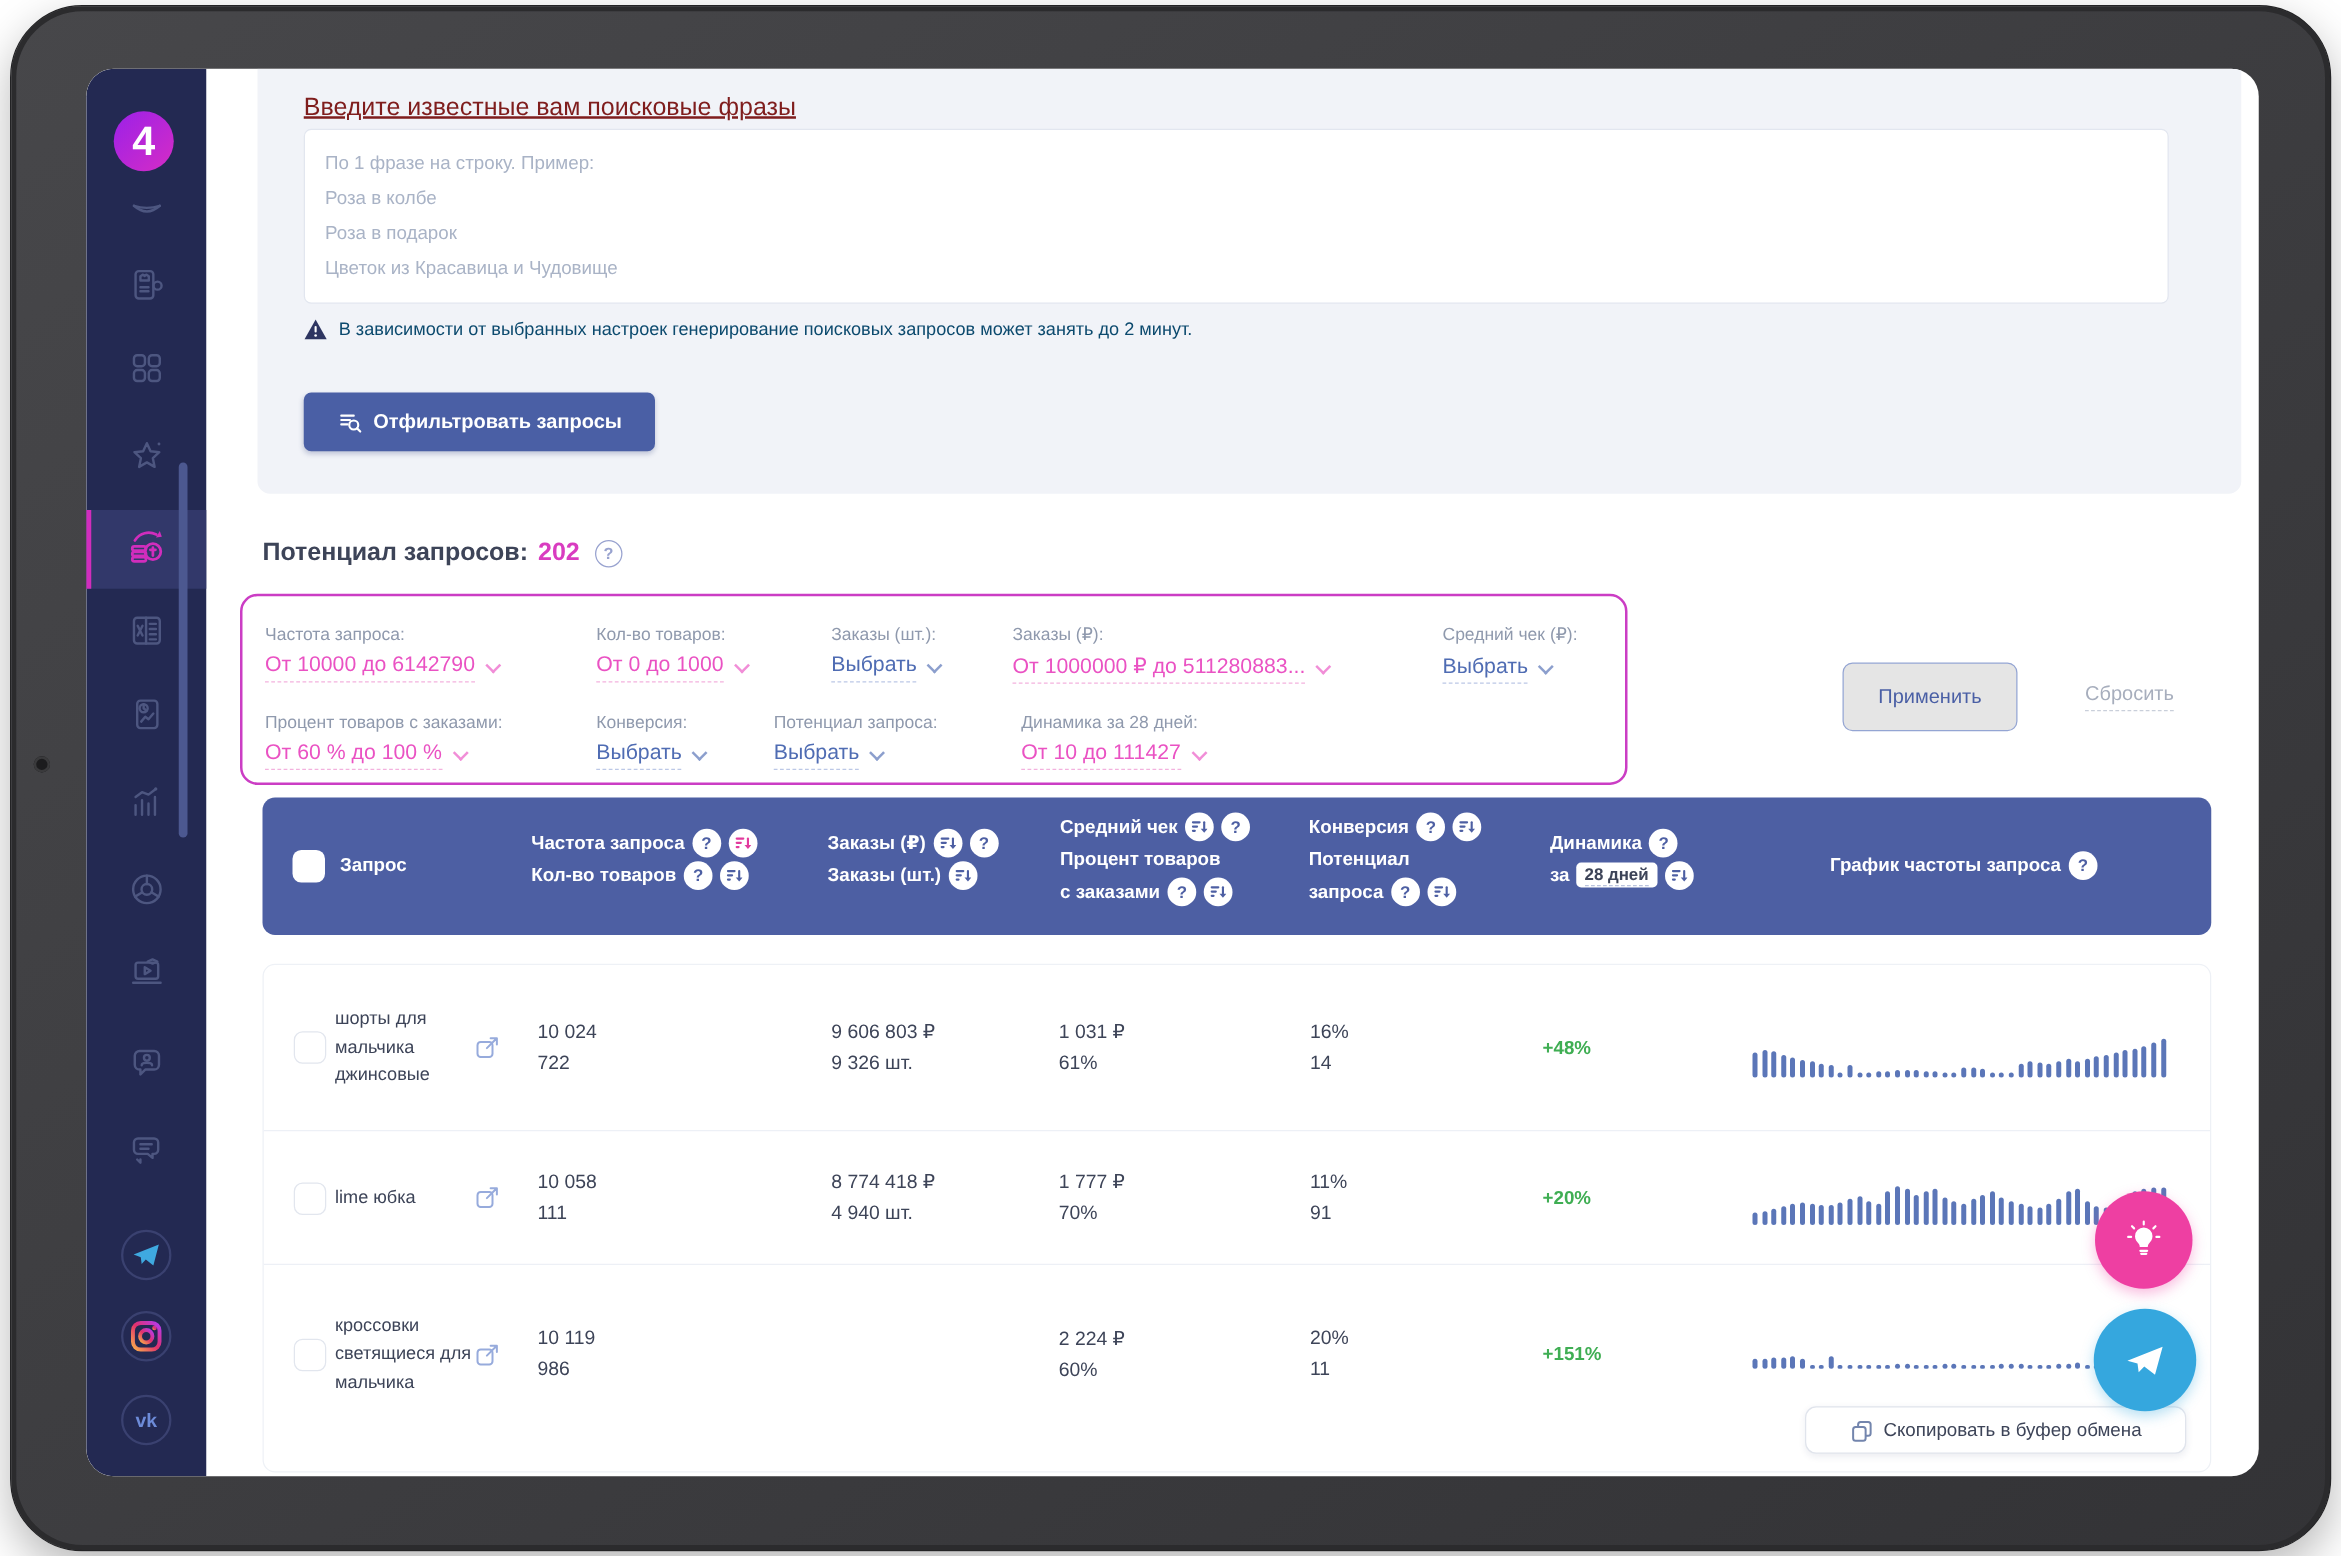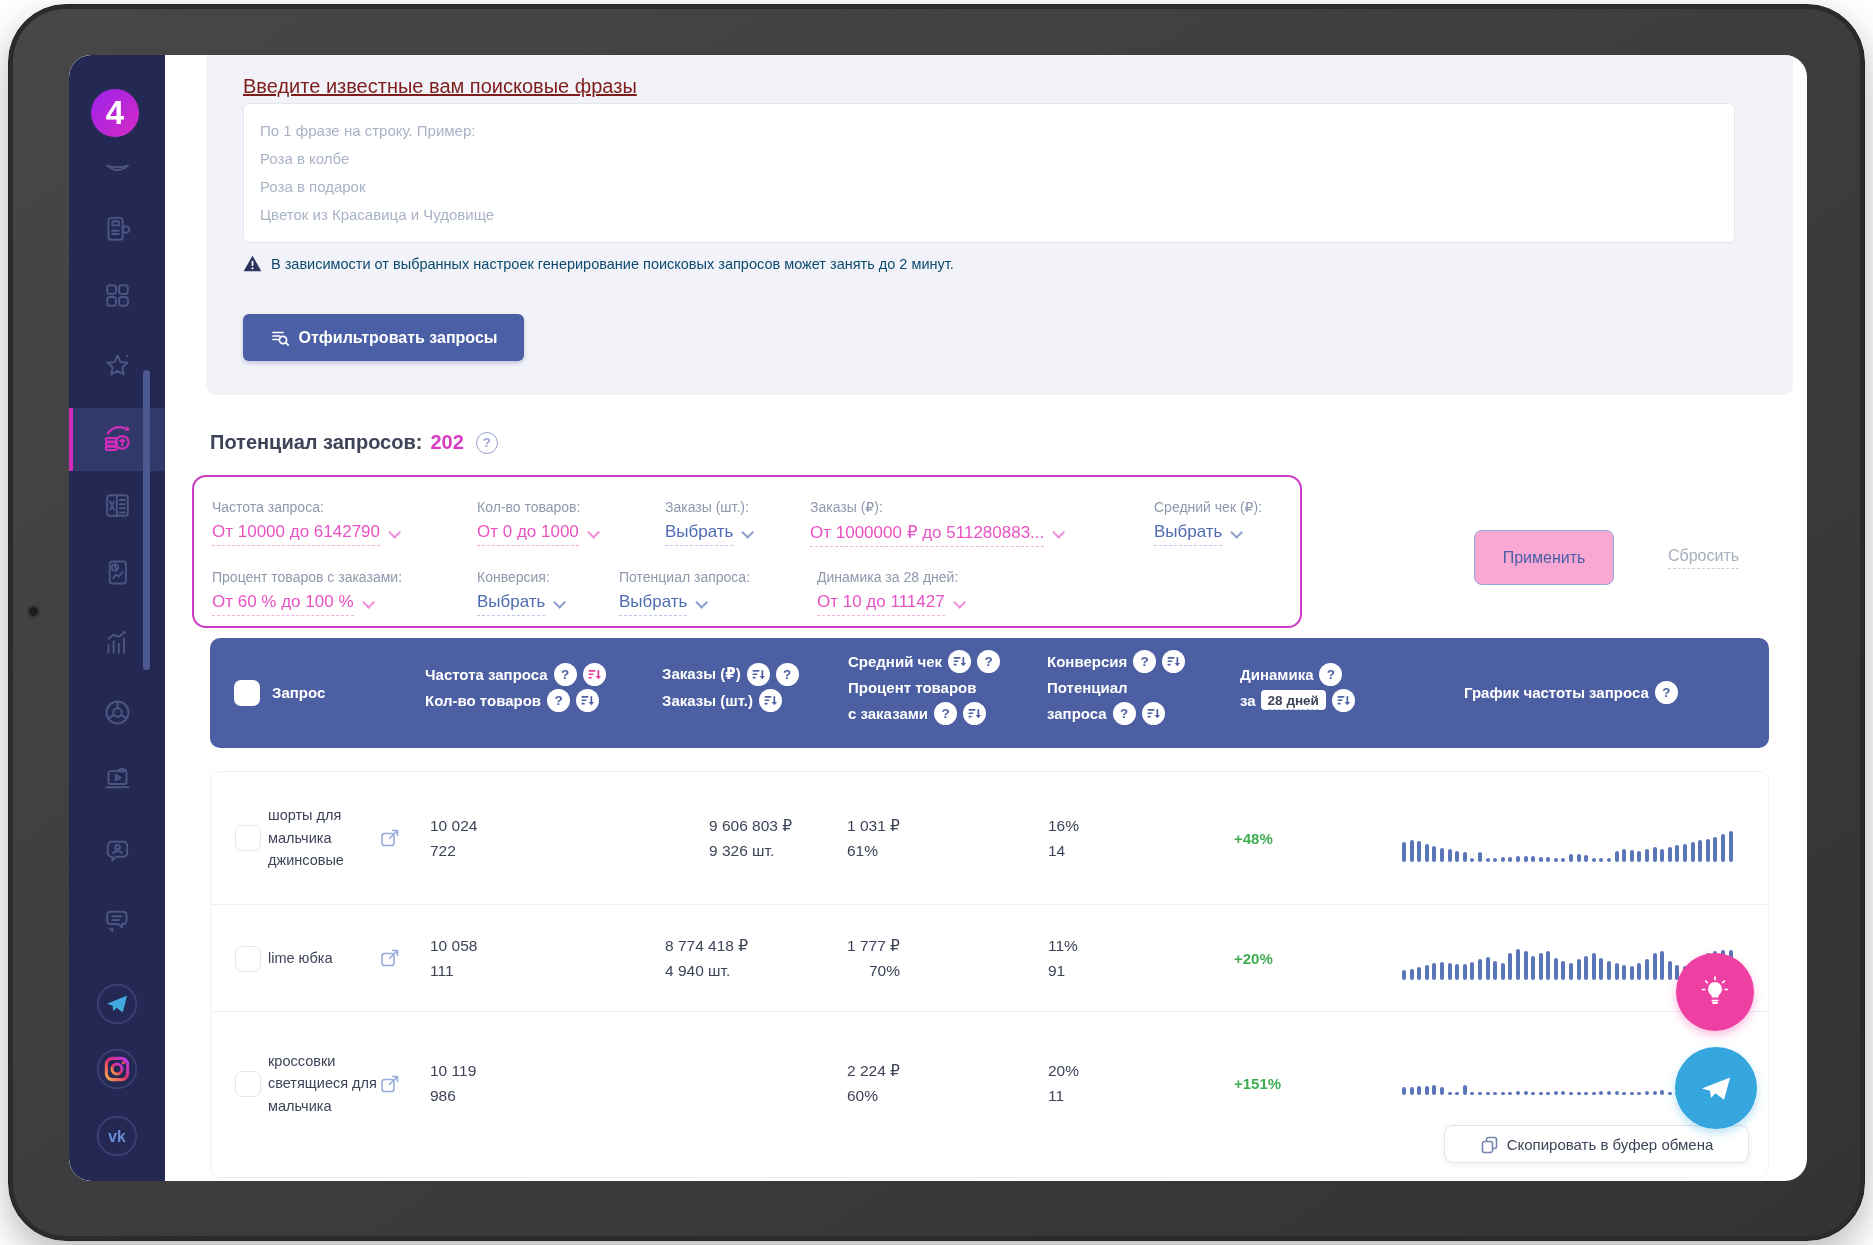--- a/index.html
+++ b/index.html
@@ -40,21 +40,21 @@
   .filter-card{position:absolute;left:123px;top:420px;width:1110px;height:153px;border:2.5px solid #cb3dc4;border-radius:14px;background:#fff;}
   .f-item{position:absolute;}
   .f-label{font-size:14px;color:#8f99ad;white-space:nowrap;}
   .f-value{margin-top:7px;font-size:17px;white-space:nowrap;cursor:pointer;display:inline-flex;align-items:center;gap:8px;}
   .f-value .val{border-bottom:1.5px dashed;padding-bottom:3px;}
   .f-value.pink{color:#ea52c3;}
   .f-value.pink .val{border-color:#f3b2de;}
   .f-value.blue{color:#4f6cb3;}
   .f-value.blue .val{border-color:#bcc8e6;}
   .chev{width:9px;height:9px;border-right:2px solid currentColor;border-bottom:2px solid currentColor;transform:rotate(45deg) translateY(-3px);opacity:.65;}
-  .apply-btn{position:absolute;left:1405px;top:475px;width:140px;height:55px;background:#f9a8d4;border:1.5px solid #94a5d3;border-radius:8px;
+  .apply-btn{position:absolute;left:1405px;top:475px;width:140px;height:55px;background:#e5e5e5;border:1.5px solid #94a5d3;border-radius:8px;
     color:#4a5fa5;font-family:inherit;font-size:16px;cursor:pointer;}
   .reset-btn{position:absolute;left:1599px;top:492px;font-size:16px;color:#a7aebd;border-bottom:1.5px dashed #c9cfda;padding-bottom:3px;cursor:pointer;}
   
   .thead{position:absolute;left:141px;top:583px;width:1559px;height:110px;background:#4d5fa3;border-radius:10px;color:#fff;}
   .h-cb{position:absolute;left:24px;top:42px;width:26px;height:26px;border-radius:7px;background:#fff;cursor:pointer;}
   .h-query{position:absolute;left:62px;top:46px;font-size:15px;font-weight:600;}
   .h-col{position:absolute;}
   .h-line{display:flex;align-items:center;height:26px;font-size:15px;font-weight:600;white-space:nowrap;}
   .hicon{width:23px;height:23px;border-radius:50%;background:#fff;display:inline-flex;align-items:center;justify-content:center;margin-left:6px;cursor:pointer;flex:none;}
   .hicon.q{color:#4d5fa3;font-size:13.5px;font-weight:bold;}
@@ -462,21 +462,21 @@
               <span class="r-link">
                 <svg width="22" height="22" viewBox="0 0 22 22">
                   <rect x="3" y="6.5" width="12" height="12" rx="2.6" fill="none" stroke="#97abdc" stroke-width="1.6"></rect>
                   <path d="M10.5 11.5 L18 4 M13.5 3.5h5v5" fill="none" stroke="#97abdc" stroke-width="1.6" stroke-linecap="round" stroke-linejoin="round"></path>
                 </svg>
               </span>
               <div class="stack" style="left: 219px;">
                 <span>10 024</span>
                 <span>722</span>
               </div>
-              <div class="stack" style="left: 454px; margin-left: 44px;">
+              <div class="stack" style="left: 454px;">
                 <span>9 606 803 ₽</span>
                 <span>9 326 шт.</span>
               </div>
               <div class="stack" style="left: 636px;">
                 <span>1 031 ₽</span>
                 <span>61%</span>
               </div>
               <div class="stack" style="left: 837px;">
                 <span>16%</span>
                 <span>14</span>
@@ -539,21 +539,21 @@
                 </svg>
               </span>
               <div class="stack" style="left: 219px;">
                 <span>10 058</span>
                 <span>111</span>
               </div>
               <div class="stack" style="left: 454px;">
                 <span>8 774 418 ₽</span>
                 <span>4 940 шт.</span>
               </div>
-              <div class="stack" style="left: 636px; text-align: right;">
+              <div class="stack" style="left: 636px;">
                 <span>1 777 ₽</span>
                 <span>70%</span>
               </div>
               <div class="stack" style="left: 837px;">
                 <span>11%</span>
                 <span>91</span>
               </div>
               <div class="dyn">+20%</div>
               <div class="spark" style="bottom: 31px;">
                 <span class="bar" style="height: 10px;"></span>

